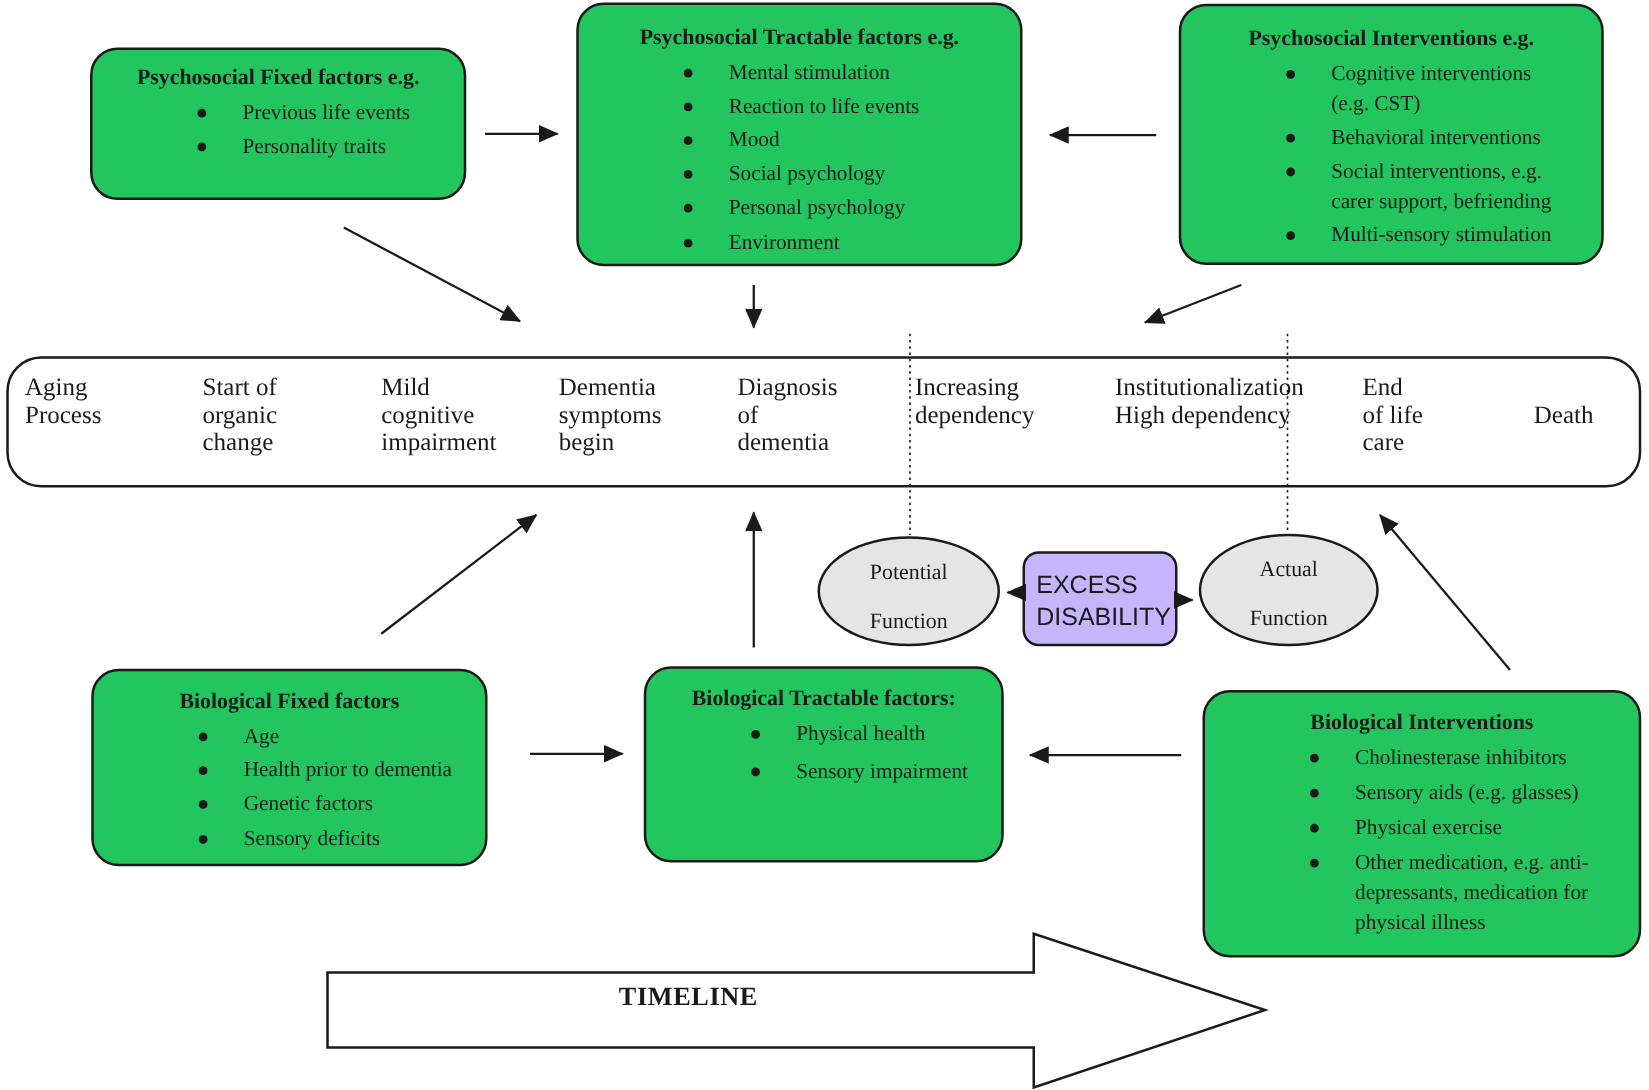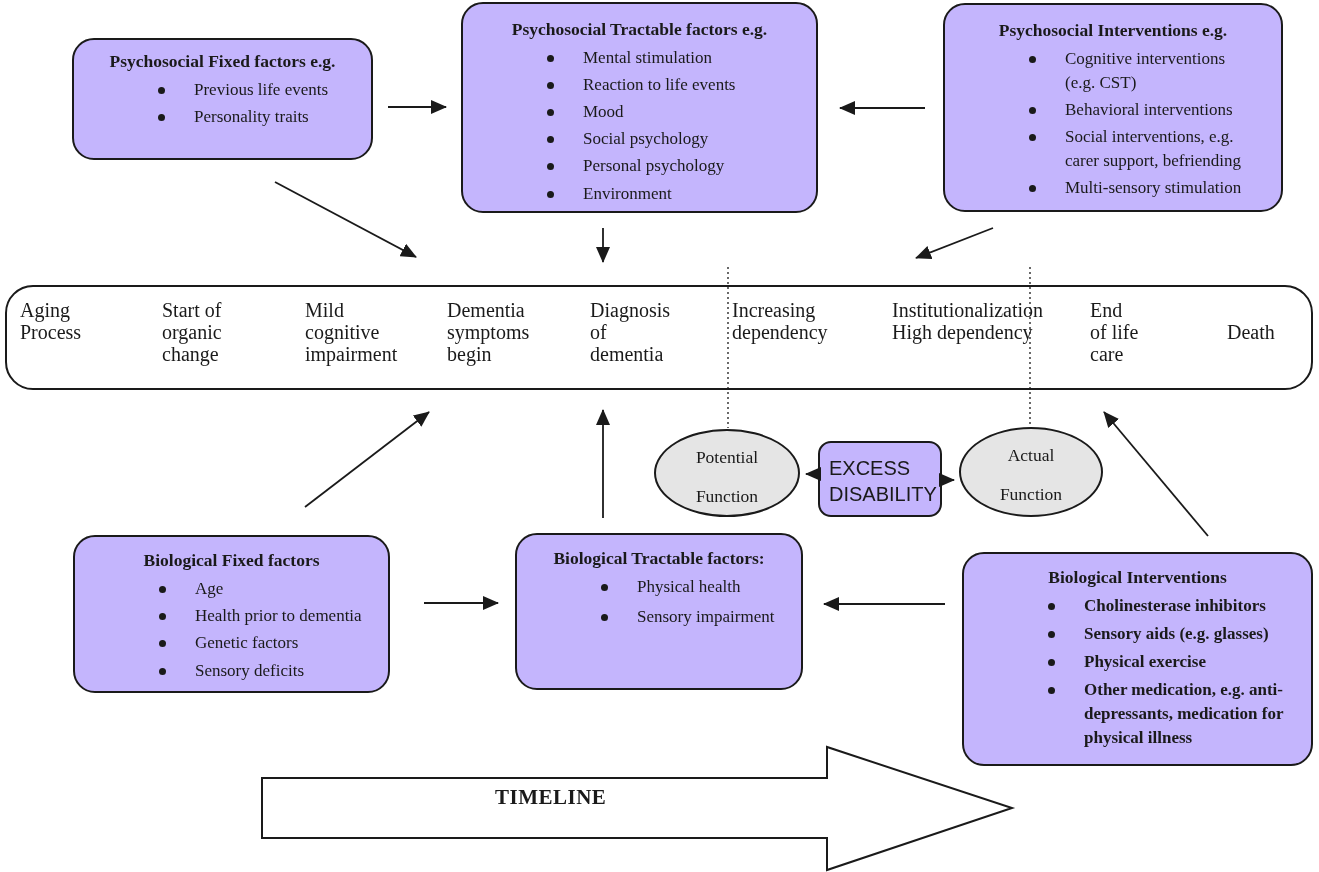--- a/index.html
+++ b/index.html
@@ -2,35 +2,35 @@
 <html><head>
 <meta charset="utf-8">
 <style>
   html,body{margin:0;padding:0;background:#fff;}
   .canvas{
     position:relative;width:1319px;height:872px;background:#fff;overflow:hidden;
     font-family:"Liberation Serif","DejaVu Serif",serif;color:#1a1a1a;
   }
   .overlay{position:absolute;left:0;top:0;z-index:3;pointer-events:none;}
   .box{
-    position:absolute;z-index:2;box-sizing:border-box;background:#c4b5fd;
+    position:absolute;z-index:2;box-sizing:border-box;background:#22c55e;
     border:2px solid #1a1a1a;border-radius:22px;
   }
   .box-title{font-weight:bold;font-size:17.5px;text-align:center;line-height:22px;}
   ul.bullets{list-style:none;margin:6px 0 0 0;padding:0;}
   ul.bullets li{display:flex;align-items:flex-start;padding-left:84px;margin:0 0 3px 0;}
   .dot{flex:0 0 7px;width:7px;height:7px;border-radius:50%;background:#1a1a1a;margin:9px 29px 0 0;}
   .li-txt{font-size:17px;line-height:24px;white-space:pre-line;}
   .b-pf{left:72px;top:38px;width:301px;height:122px;padding-top:10px;}
   .b-pt{left:461px;top:2px;width:357px;height:211px;padding-top:14px;}
   .b-pi{left:943px;top:3px;width:340px;height:209px;padding-top:14px;}
   .b-bf{left:73px;top:535px;width:317px;height:158px;padding-top:12px;}
   .b-bt{left:515px;top:533px;width:288px;height:157px;padding-top:12px;}
   .b-bi{left:962px;top:552px;width:351px;height:214px;padding-top:12px;}
-  .b-bi ul.bullets li{margin-bottom:4px;font-weight:bold;}
+  .b-bi ul.bullets li{margin-bottom:4px;}
   .band{
     position:absolute;left:5px;top:285px;width:1308px;height:105px;z-index:1;
     box-sizing:border-box;border:2px solid #1a1a1a;border-radius:28px;background:#fff;
   }
   .stage{
     position:absolute;top:299px;z-index:2;font-size:20px;line-height:22px;
     white-space:pre-line;
   }
   .ellipse{
     position:absolute;z-index:2;box-sizing:border-box;background:#e5e5e5;

